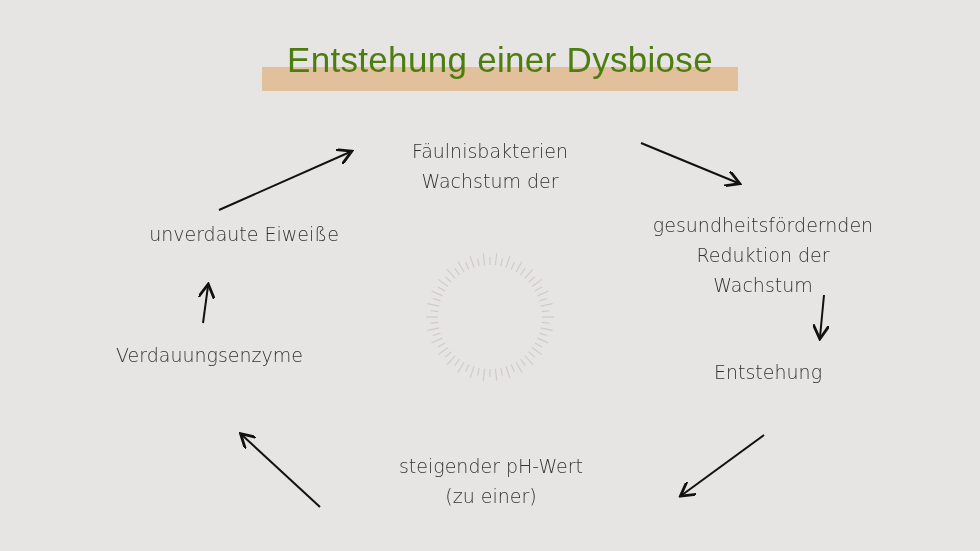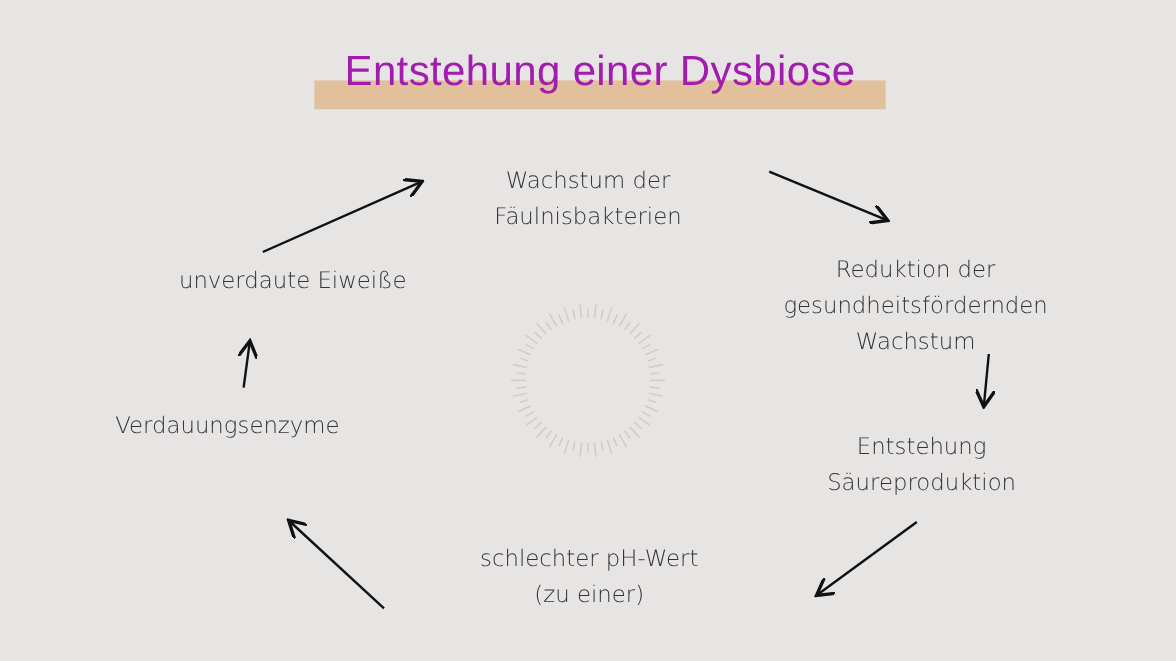--- a/index.html
+++ b/index.html
@@ -1,53 +1,52 @@
 <!DOCTYPE html>
 <html><head>
   <meta charset="utf-8">
   <style>
     html, body { margin:0; padding:0; }
     body { width:980px; height:551px; background:#e7e4e4; position:relative; overflow:hidden;
            font-family: "DejaVu Sans", sans-serif; color:#2a2a2a; }
     .title-bar { position:absolute; left:262px; top:67px; width:476px; height:24px; background:#e2c09b; }
     .title { position:absolute; left:262px; top:40px; width:476px; text-align:center;
-             font-family:"Liberation Sans", sans-serif; font-size:35px; color:#a21caf; letter-spacing:0.3px; }
+             font-family:"Liberation Sans", sans-serif; font-size:35px; color:#4d7c0f; letter-spacing:0.3px; }
     .node { position:absolute; text-align:center; font-size:19px; line-height:30px; font-weight:300;
             color:#333; font-family:"DejaVu Sans", sans-serif; }
     .node span { display:block; white-space:nowrap; }
     svg.arrows { position:absolute; left:0; top:0; }
   </style>
 </head>
 <body>
 
 <div class="title-bar"></div>
 <div class="title">Entstehung einer Dysbiose</div>
 
 <div class="node" style="left:380px; top:136px; width:220px;">
+  <span>Fäulnisbakterien</span>
   <span>Wachstum der</span>
-  <span>Fäulnisbakterien</span>
 </div>
 
 <div class="node" style="left:633px; top:210px; width:260px;">
+  <span>gesundheitsfördernden</span>
   <span>Reduktion der</span>
-  <span>gesundheitsfördernden</span>
   <span>Wachstum</span>
 </div>
 
 <div class="node" style="left:658px; top:357px; width:220px;">
   <span>Entstehung</span>
-  <span>Säureproduktion</span>
 </div>
 
 <div class="node" style="left:376px; top:451px; width:230px;">
-  <span>schlechter pH-Wert</span>
+  <span>steigender pH-Wert</span>
   <span>(zu einer)</span>
 </div>
 
-<div class="node" style="left:96px; top:340px; width:240px; text-align:left;">
+<div class="node" style="left:116px; top:340px; width:240px; text-align:left;">
   <span>Verdauungsenzyme</span>
 </div>
 
 <div class="node" style="left:124px; top:219px; width:240px;">
   <span>unverdaute Eiweiße</span>
 </div>
 
 <svg class="arrows" width="980" height="551">
   <defs>
     <marker id="ah" markerWidth="8" markerHeight="8" refX="6" refY="4" orient="auto">

